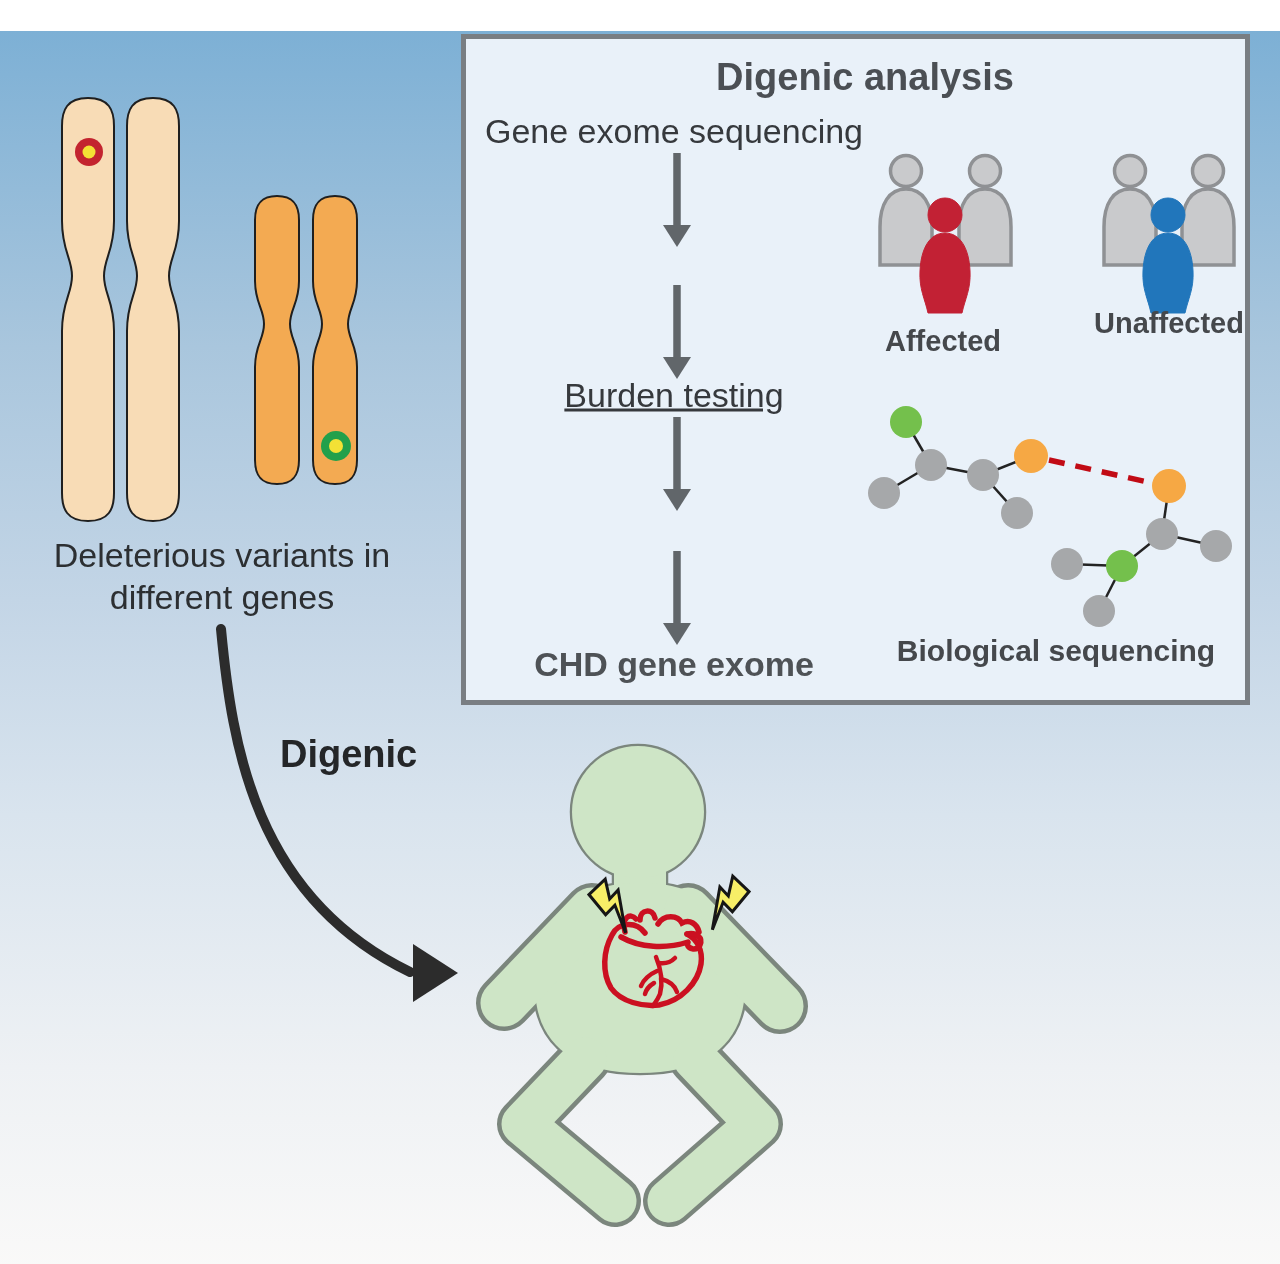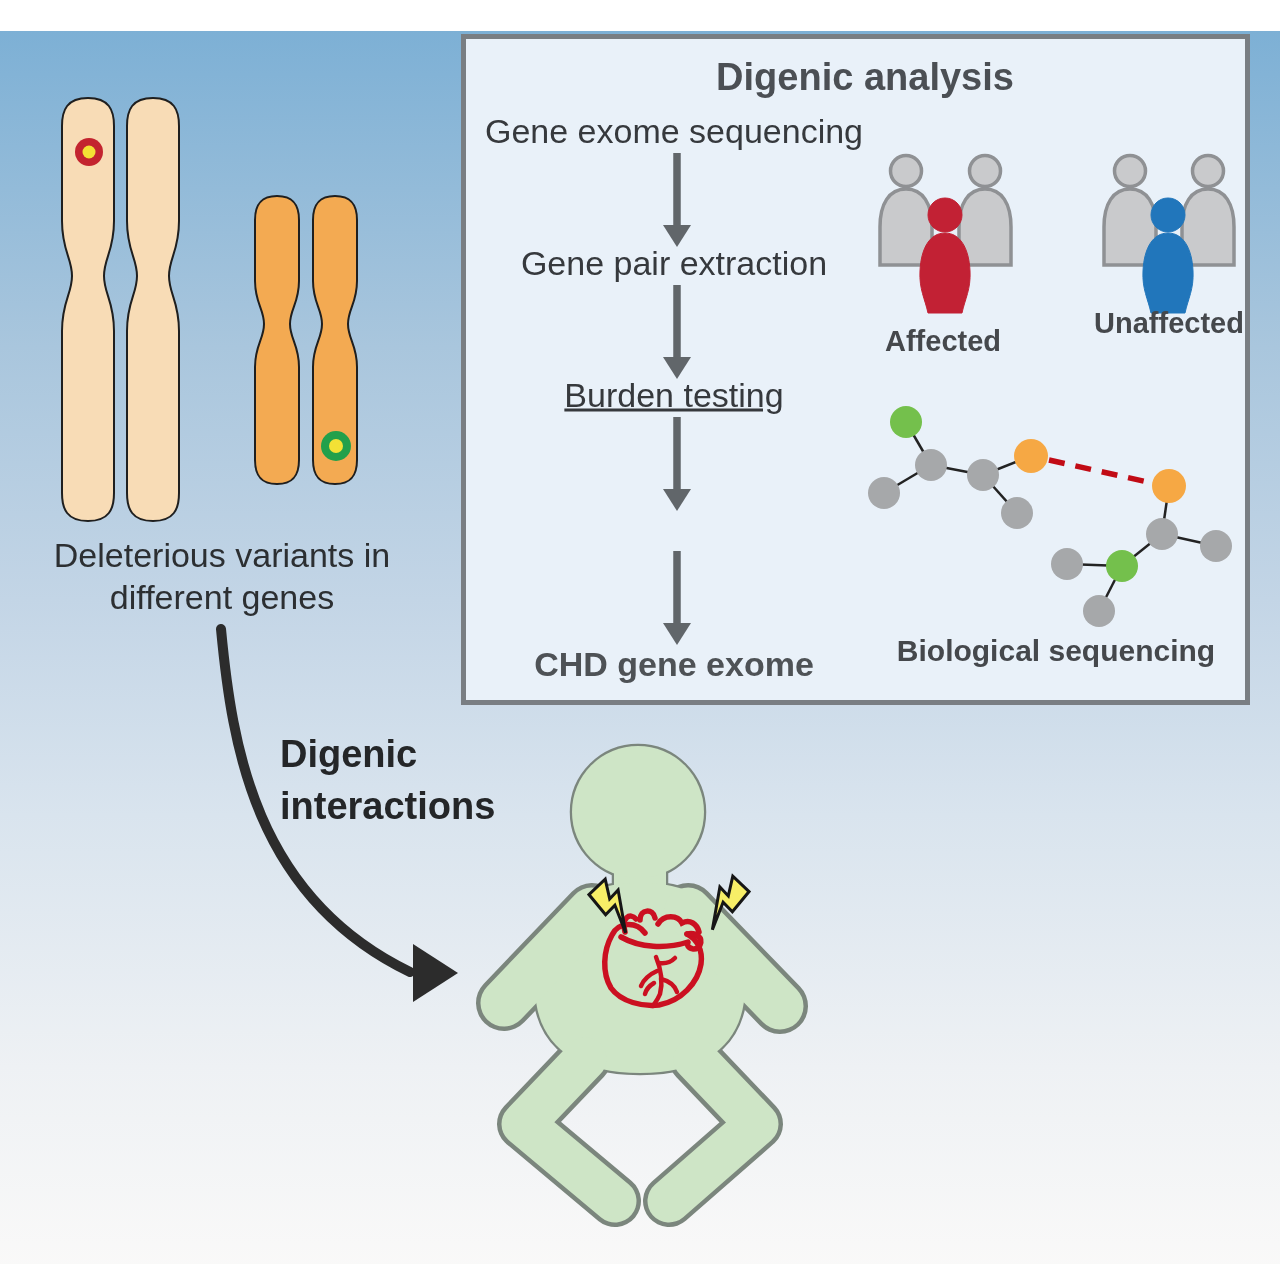--- a/index.html
+++ b/index.html
@@ -170,28 +170,26 @@
       </g>
     </g>
 
     <use href="#bolt" transform="translate(599,857) rotate(-33)" fill="#f7ee67" stroke="#161616" stroke-width="3"></use>
     <use href="#bolt" transform="translate(739,854) rotate(33) scale(-1,1)" fill="#f7ee67" stroke="#161616" stroke-width="3"></use>
   </svg>
 
   <div class="lbl box-title center" style="left:865px;top:46px;">Digenic analysis</div>
 
   <div class="lbl flow-step center" style="left:674px;top:100px;">Gene exome sequencing</div>
-  <div class="lbl flow-step center" style="left:674px;top:232px;">Gene pair extraction</div>
   <div class="lbl flow-step center" style="left:674px;top:364px;text-decoration:underline;">Burden testing</div>
   <div class="lbl flow-step-bold center" style="left:674px;top:633px;">CHD gene exome</div>
 
   <div class="lbl trio-label center" style="left:943px;top:310px;text-align:right;">Affected</div>
   <div class="lbl trio-label center" style="left:1169px;top:292px;">Unaffected</div>
 
   <div class="lbl net-label center" style="left:1056px;top:620px;">Biological sequencing</div>
 
   <div class="lbl caption center" style="left:222px;top:566px;">different genes</div>
   <div class="lbl caption center" style="left:222px;top:524px;">Deleterious variants in</div>
 
   <div class="lbl dig vcenter" style="left:280px;top:723px;">Digenic</div>
-  <div class="lbl dig vcenter" style="left:280px;top:775px;">interactions</div>
 
 </div>
 
 </body></html>

